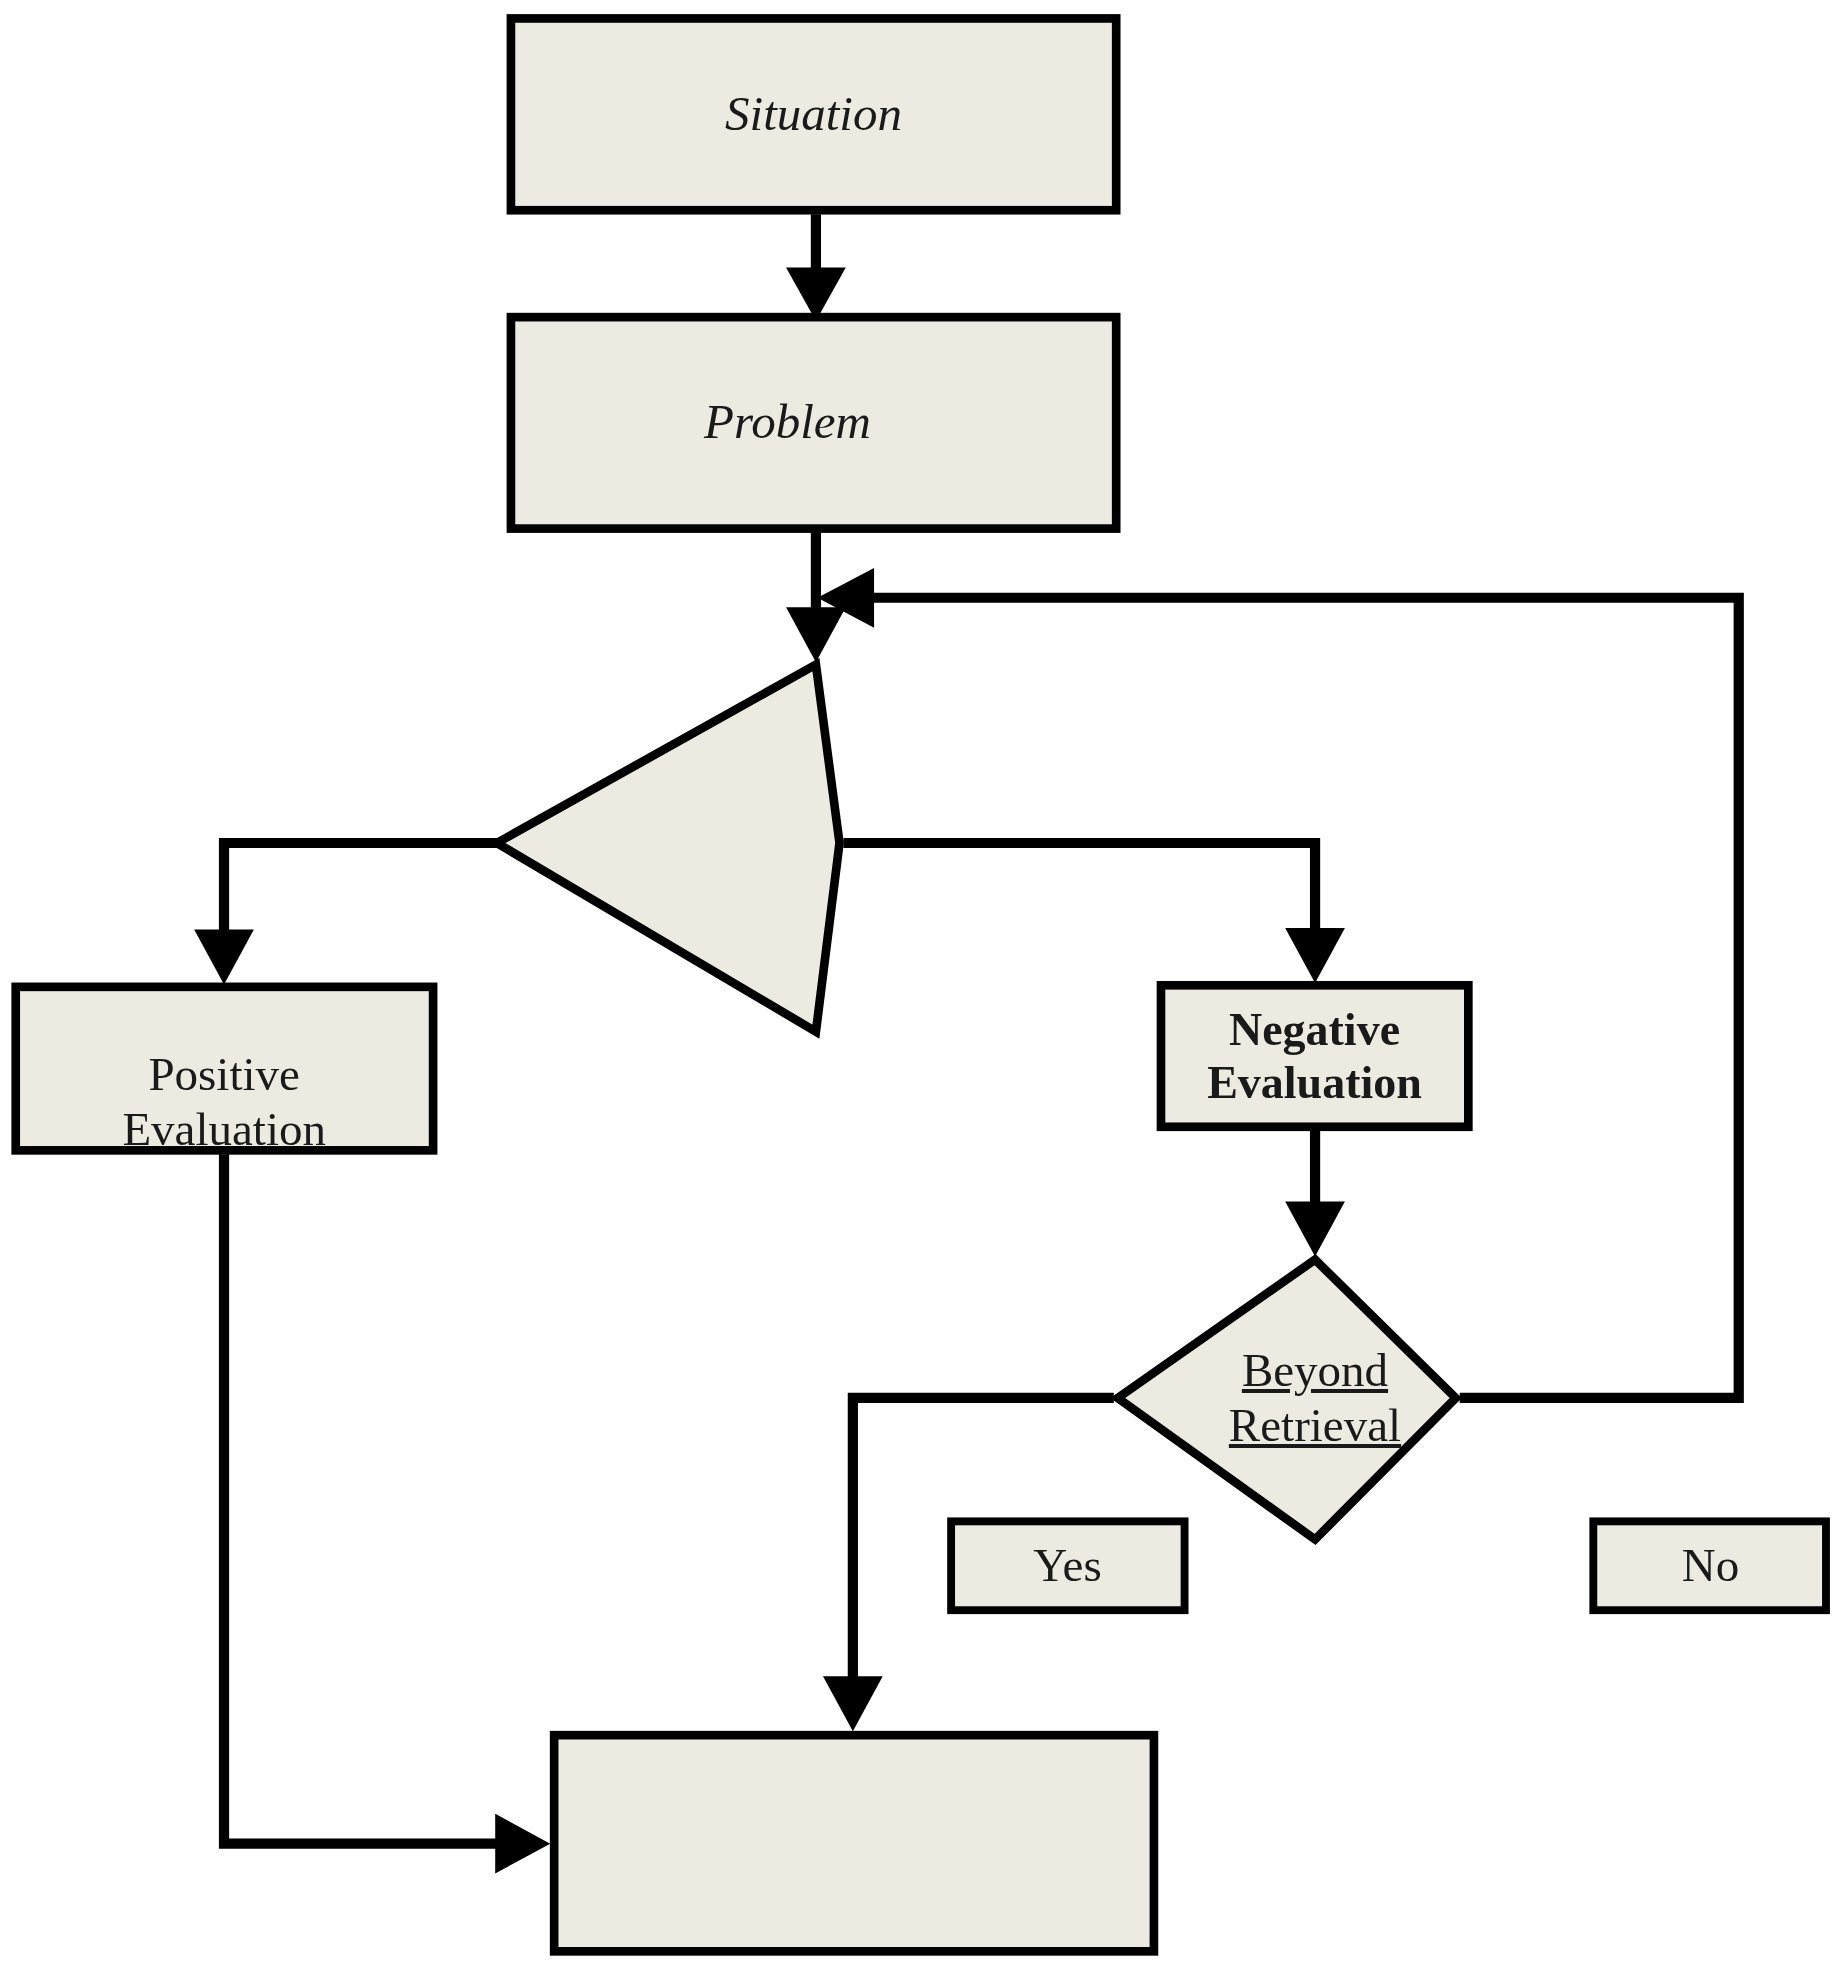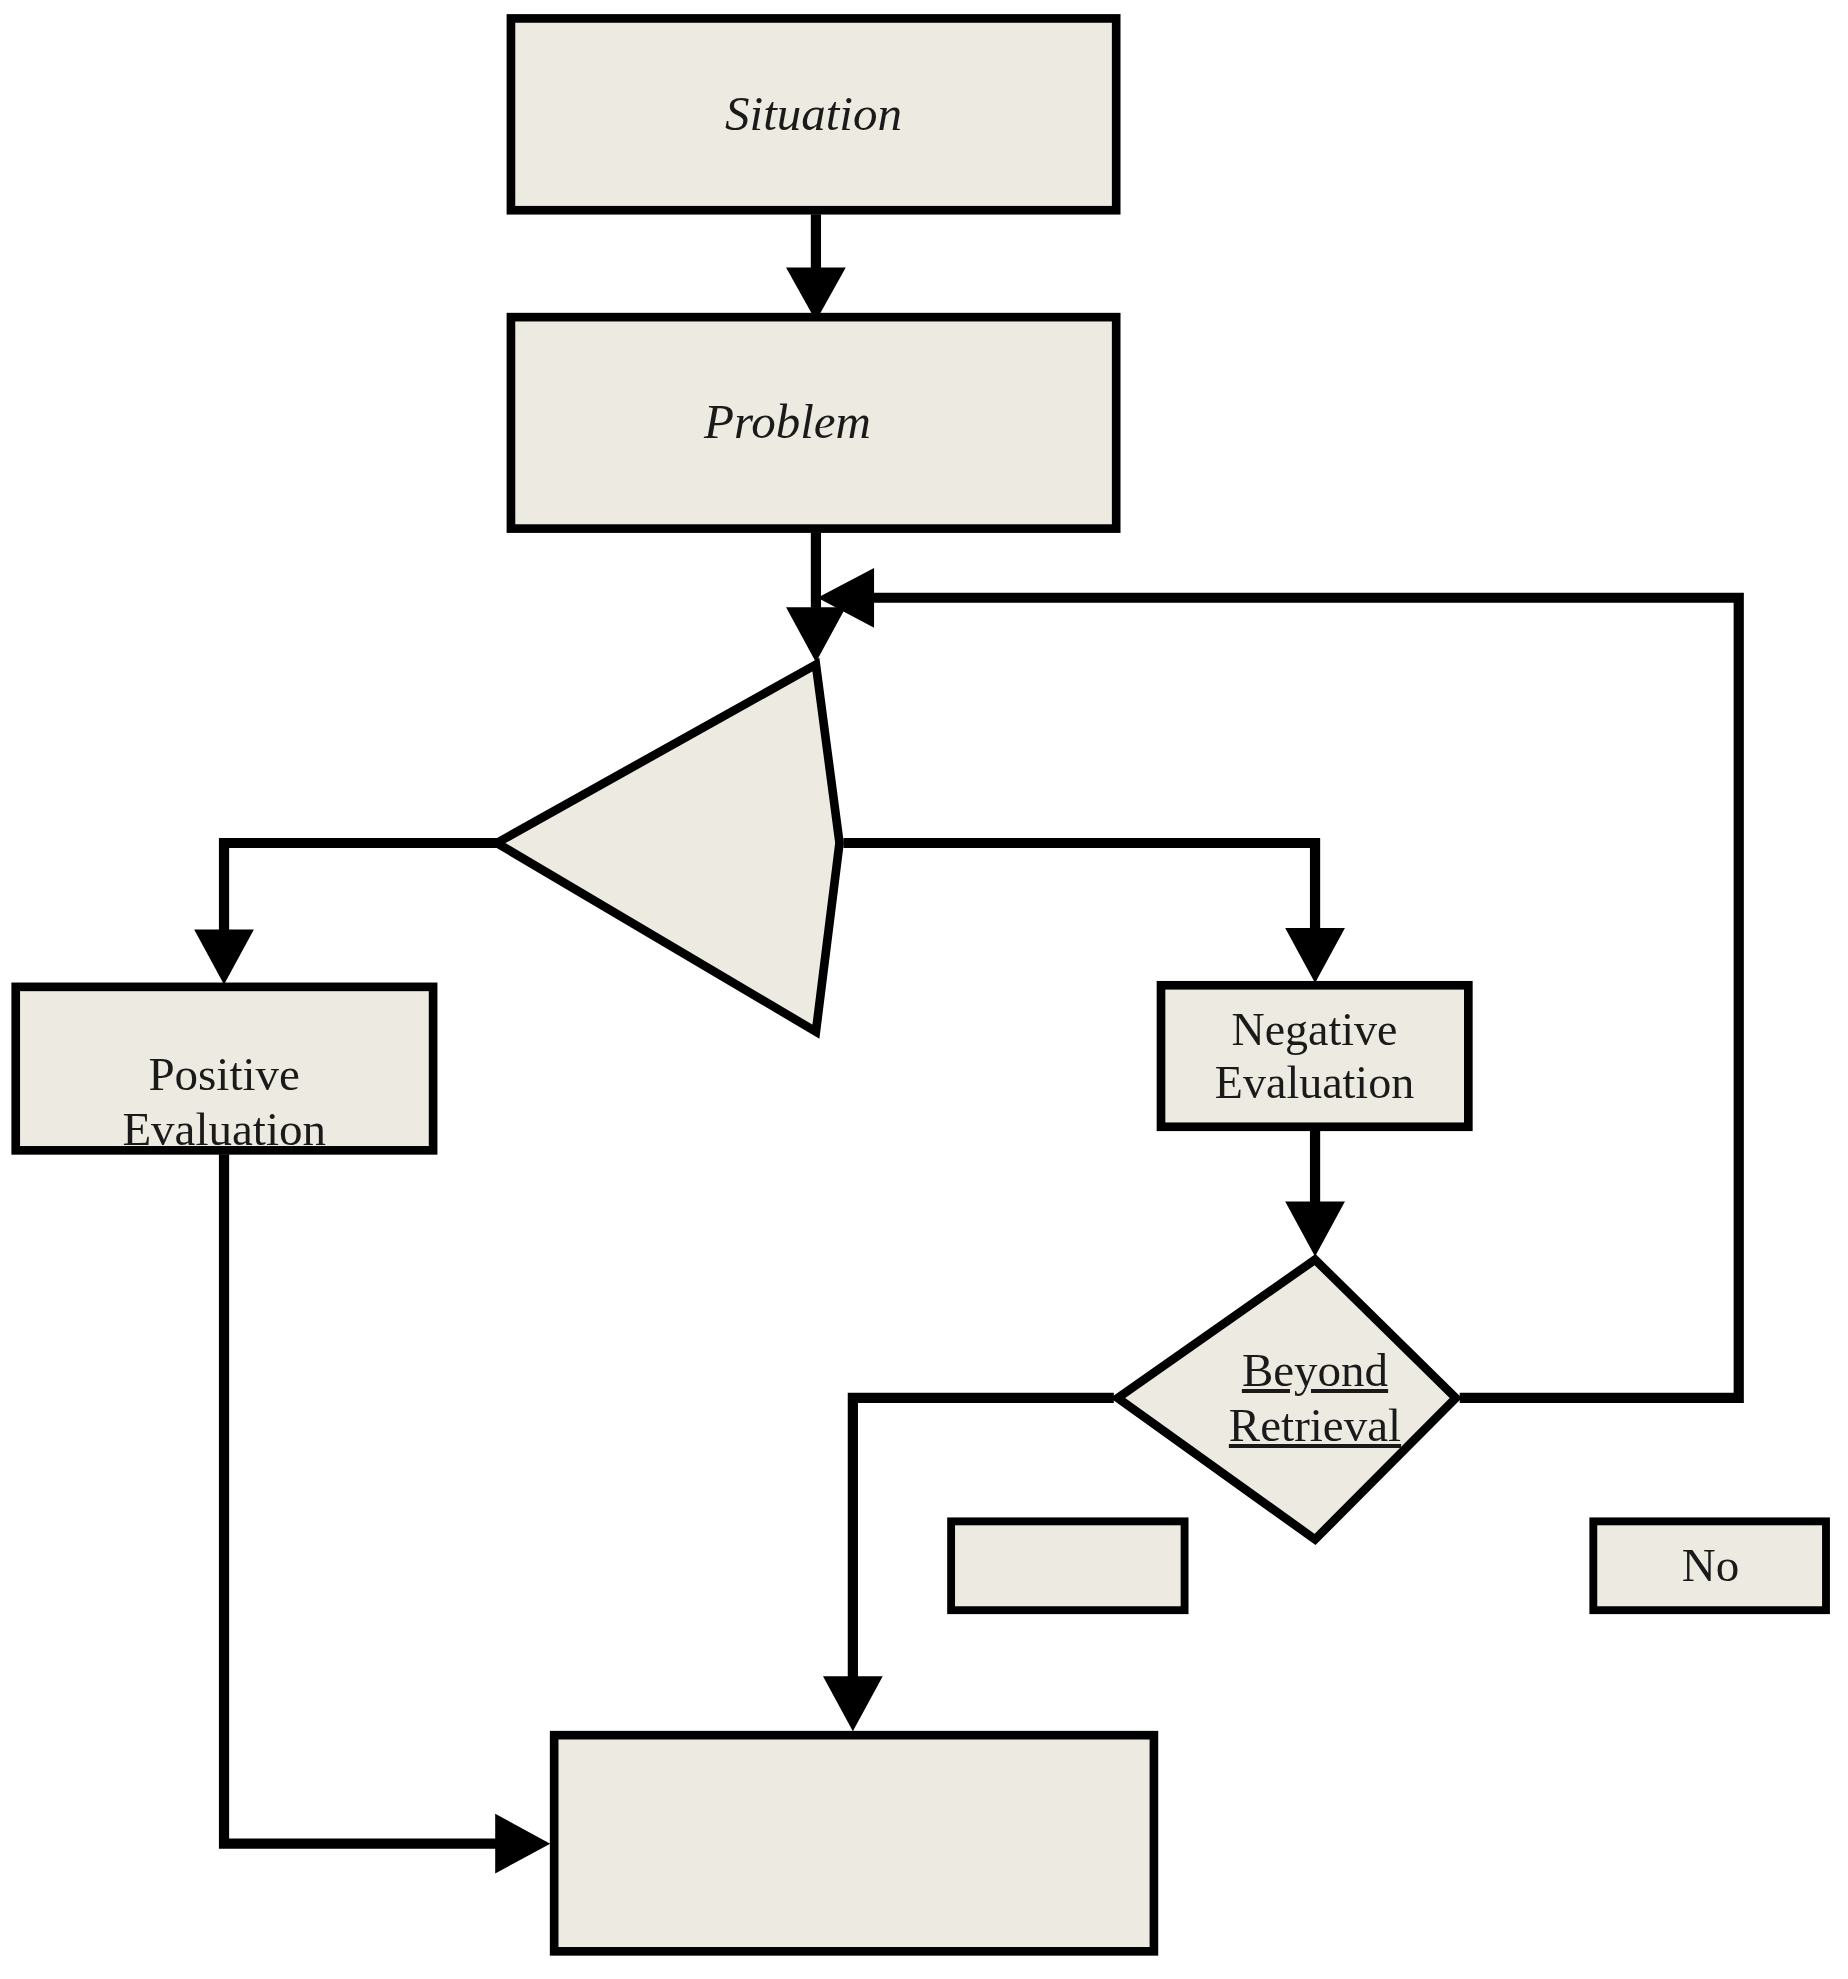--- a/index.html
+++ b/index.html
@@ -128,24 +128,25 @@
   </svg>
 
   <div class="node-label lbl-xl" style="left:511px; top:18px; width:605px; height:192px;">Situation</div>
 
   <div class="node-label lbl-xl" style="left:485px; top:317px; width:605px; height:211px;">Problem</div>
 
 
   <div class="node-label lbl-lg" style="left:15.7px; top:1020px; width:417px; height:164px;">Positive
 Evaluation</div>
 
-  <div class="node-label lbl-md" style="left:1161px; top:985px; width:307px; height:142px;">Negative
+  <div class="node-label lbl-md" style="left:1161px; top:985px; width:307px; height:142px;font-weight:bold;">Negative
 Evaluation</div>
 
   <div class="node-label lbl-lg" style="left:1132px; top:1303px; width:366px; height:189px;text-decoration:underline;">Beyond
 Retrieval</div>
 
+  <div class="node-label lbl-lg" style="left:951px; top:1521px; width:233px; height:89px;">Yes</div>
 
   <div class="node-label lbl-lg" style="left:1594px; top:1521px; width:233px; height:89px;">No</div>
 
 
 </div>
 
 
 </body></html>

